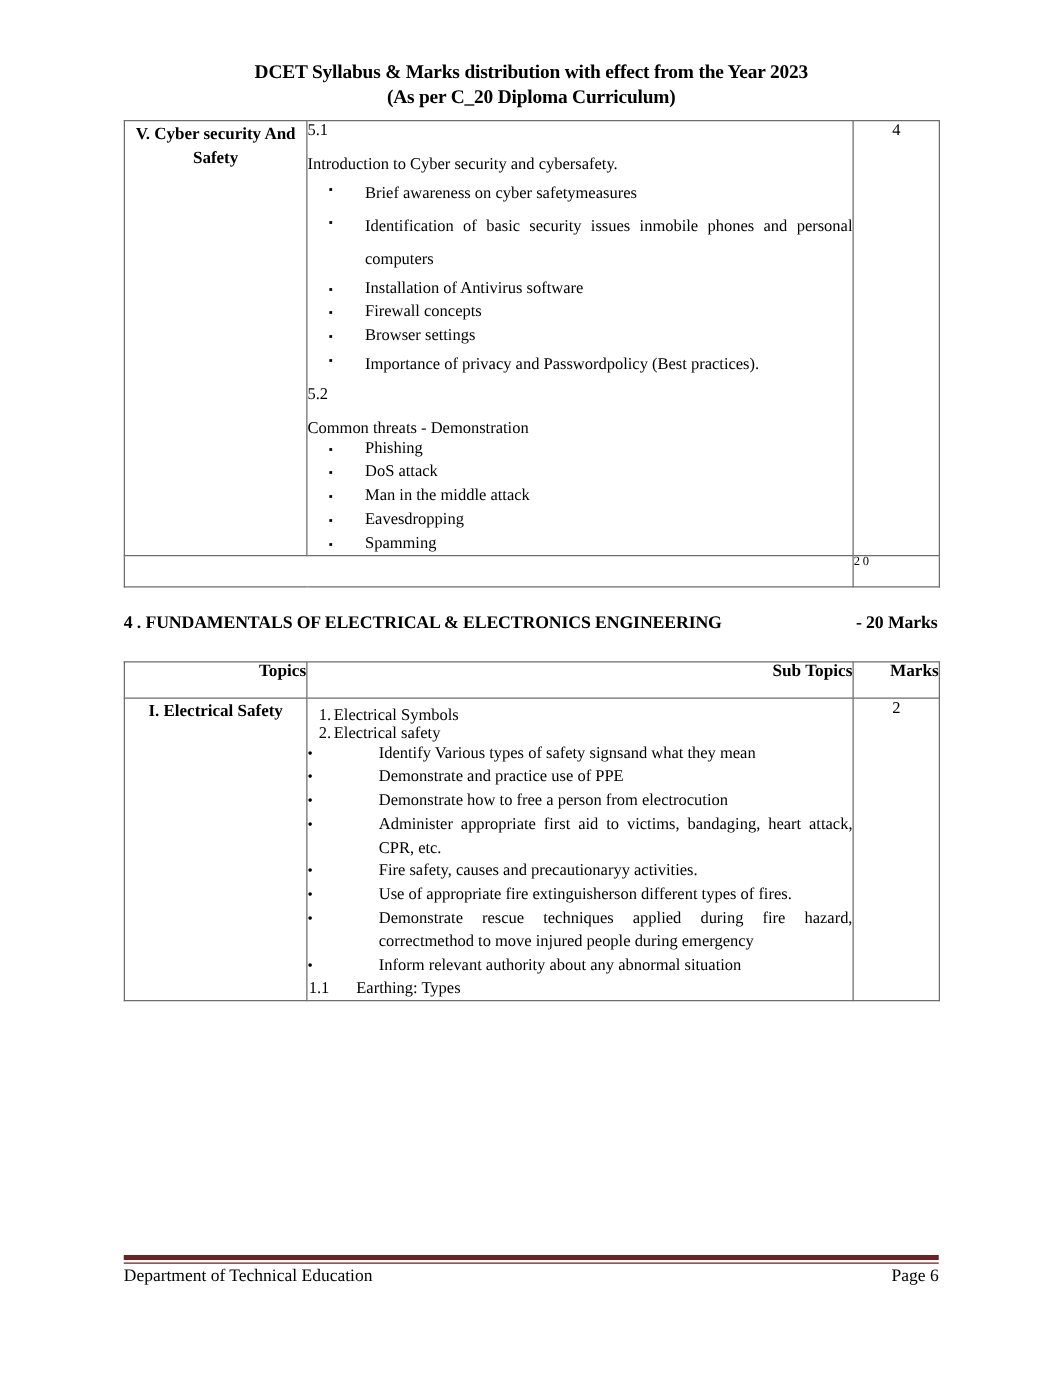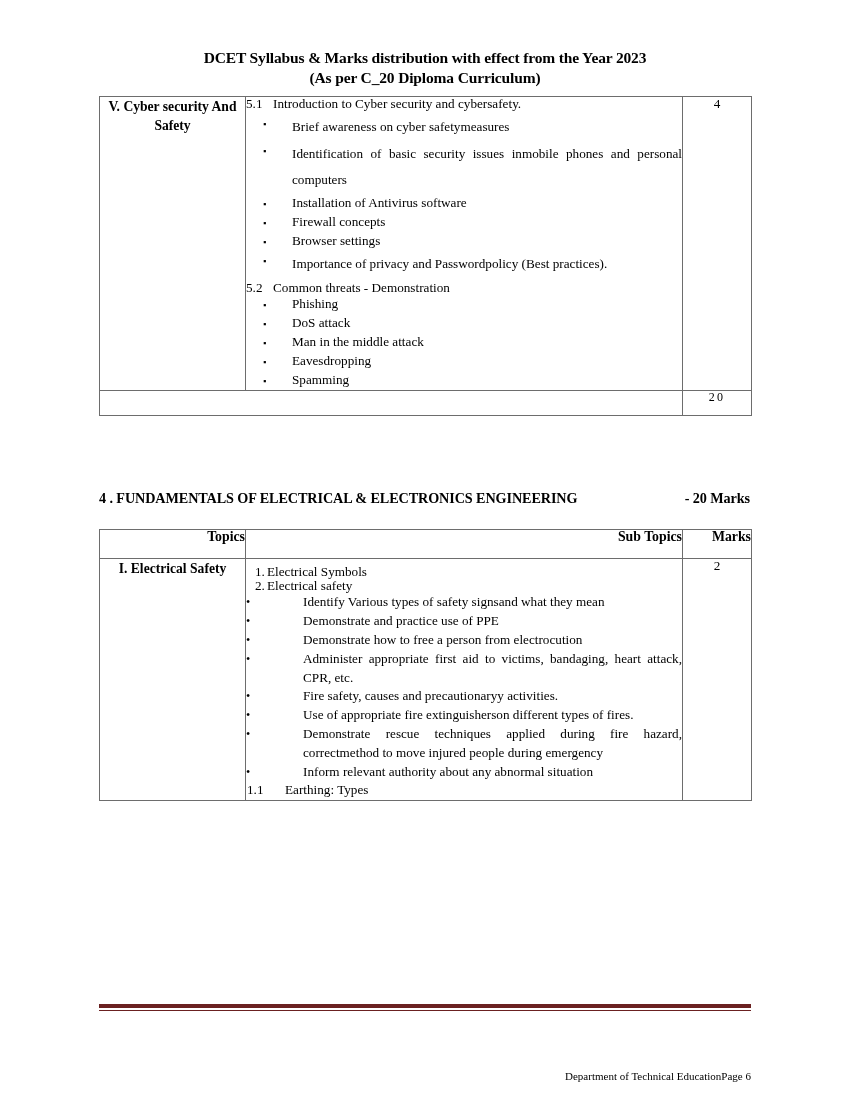--- a/index.html
+++ b/index.html
@@ -99,20 +99,21 @@
     flex: 0 0 19px;
     text-align: left;
     padding-left: 7px;
     box-sizing: border-box;
   }
   .numbered li .txt { flex: 1 1 auto; }
 
   .head-line {
     display: flex;
     margin-bottom: 4px;
+    flex-direction: column;
   }
   .head-line .hnum {
     flex: 0 0 27px;
     width: 27px;
   }
   .head-line .htxt { flex: 1 1 auto; }
 
   .sqlist {
     list-style: none;
     margin: 0;
@@ -161,23 +162,23 @@
   .sub-line {
     display: flex;
     line-height: 18.4px;
   }
   .sub-line .snum { flex: 0 0 38px; width: 38px; padding-left: 1px; }
   .sub-line .stxt { flex: 1 1 auto; }
 
   
   .total-cell-blank { height: 24px; }
   .total-cell-val {
-    text-align: center;
+    text-align: left;
     vertical-align: middle;
-    font-size: 12px;
+    font-size: 10px;
     letter-spacing: 2.2px;
     padding-left: 2px;
   }
 
   
   .section-head {
     position: absolute;
     left: 99px;
     top: 490px;
     width: 652px;
@@ -202,25 +203,25 @@
     background: #6b2121;
   }
   .footer-rule .gap { height: 1.5px; background: #ffffff; }
   .footer-rule .thin {
     height: 1px;
     background: #6b2121;
   }
   .footer-text {
     position: absolute;
     left: 99px;
-    top: 1070px;
+    top: 1014px;
     width: 652px;
     display: flex;
-    justify-content: flex-end;
-    font-size: 11px;
+    justify-content: space-between;
+    font-size: 14px;
   }
 </style>
 </head>
 <body>
 
 <div class="page">
 
   <div class="doc-title">
     <span>DCET Syllabus &amp; Marks distribution with effect from the Year 2023</span>
     <span class="line2">(As per C_20 Diploma Curriculum)</span>

